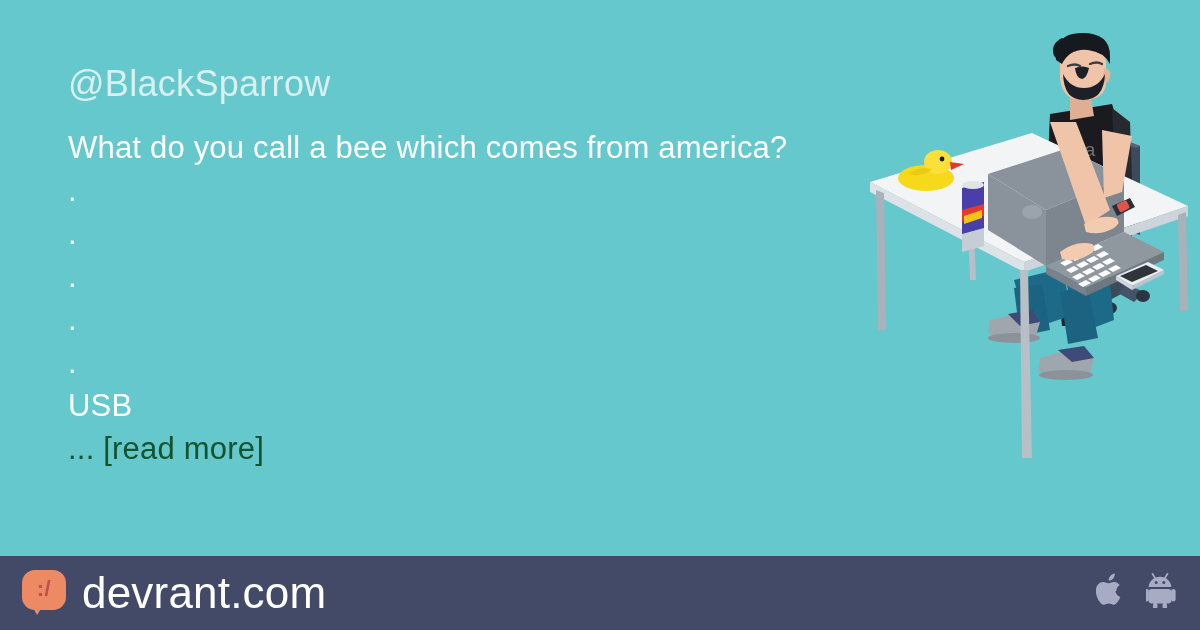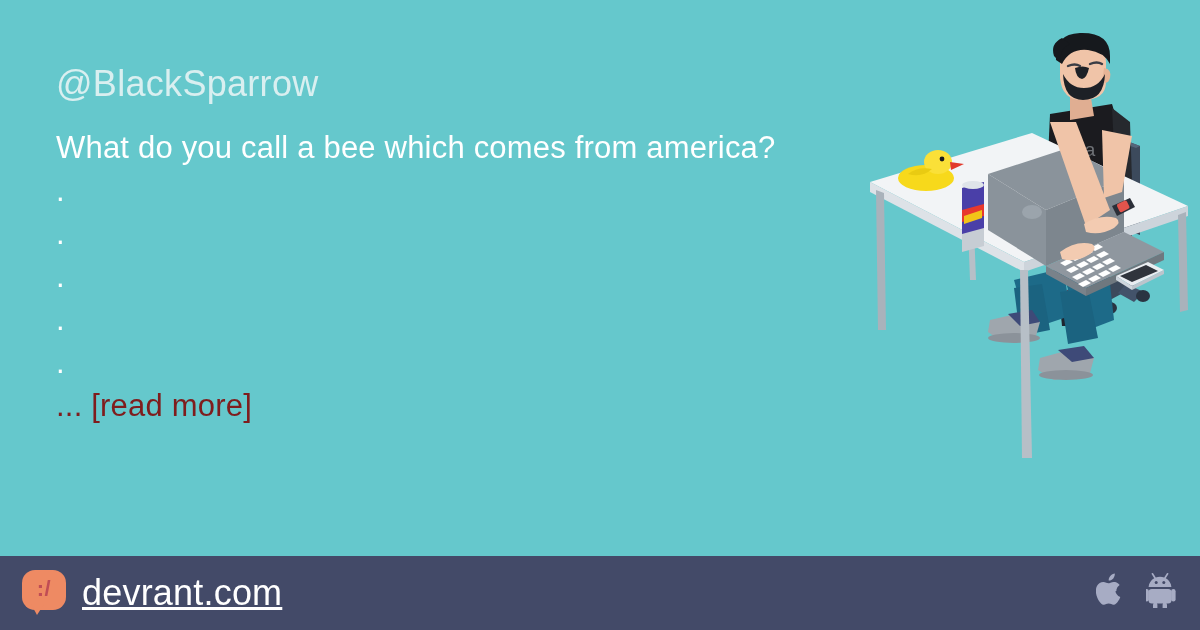--- a/index.html
+++ b/index.html
@@ -13,21 +13,21 @@
   .card {
     position: relative;
     width: 1200px;
     height: 630px;
     overflow: hidden;
     background: #65c8cc;
   }
   
   .post {
     position: absolute;
-    left: 56px;
+    left: 68px;
     top: 62px;
     width: 760px;
   }
   .username {
     font-size: 36px;
     line-height: 44px;
     color: #d9eff0;
     letter-spacing: 0.3px;
     white-space: nowrap;
   }
@@ -36,21 +36,21 @@
     font-size: 31px;
     line-height: 43px;
     color: #ffffff;
     letter-spacing: 0.2px;
   }
   .body-line {
     white-space: pre-wrap;
     min-height: 43px;
   }
   .readmore {
-    color: #7f1d1d;
+    color: #14532d;
   }
   
   .footer {
     position: absolute;
     left: 0;
     bottom: 0;
     width: 1200px;
     height: 74px;
     background: #434a68;
   }
@@ -96,25 +96,24 @@
     align-items: center;
     justify-content: center;
     color: #c04d55;
     font-size: 22px;
     font-weight: bold;
     letter-spacing: 0.5px;
     padding-bottom: 2px;
     box-sizing: border-box;
   }
   .brand-text {
-    font-size: 36px;
+    font-size: 44px;
     line-height: 34px;
     color: #ffffff;
     letter-spacing: 0.2px;
-    text-decoration: underline;
   }
   .store-icons {
     position: absolute;
     right: 22px;
     top: 16px;
     display: flex;
     align-items: center;
     gap: 20px;
   }
   .store-icons svg { display: block; }
@@ -281,20 +280,21 @@
 
   <div class="post">
     <div class="username">@BlackSparrow</div>
     <div class="body-text">
       <div class="body-line">What do you call a bee which comes from america?</div>
       <div class="body-line">.</div>
       <div class="body-line">.</div>
       <div class="body-line">.</div>
       <div class="body-line">.</div>
       <div class="body-line">.</div>
+      <div class="body-line">USB</div>
       <div class="body-line readmore">... [read more]</div>
     </div>
   </div>
 
   <div class="footer">
     <div class="brand">
       <div class="brand-mark">
         <div class="bubble"></div>
         <div class="bubble-tail"></div>
         <div class="bubble-face">:/</div>

